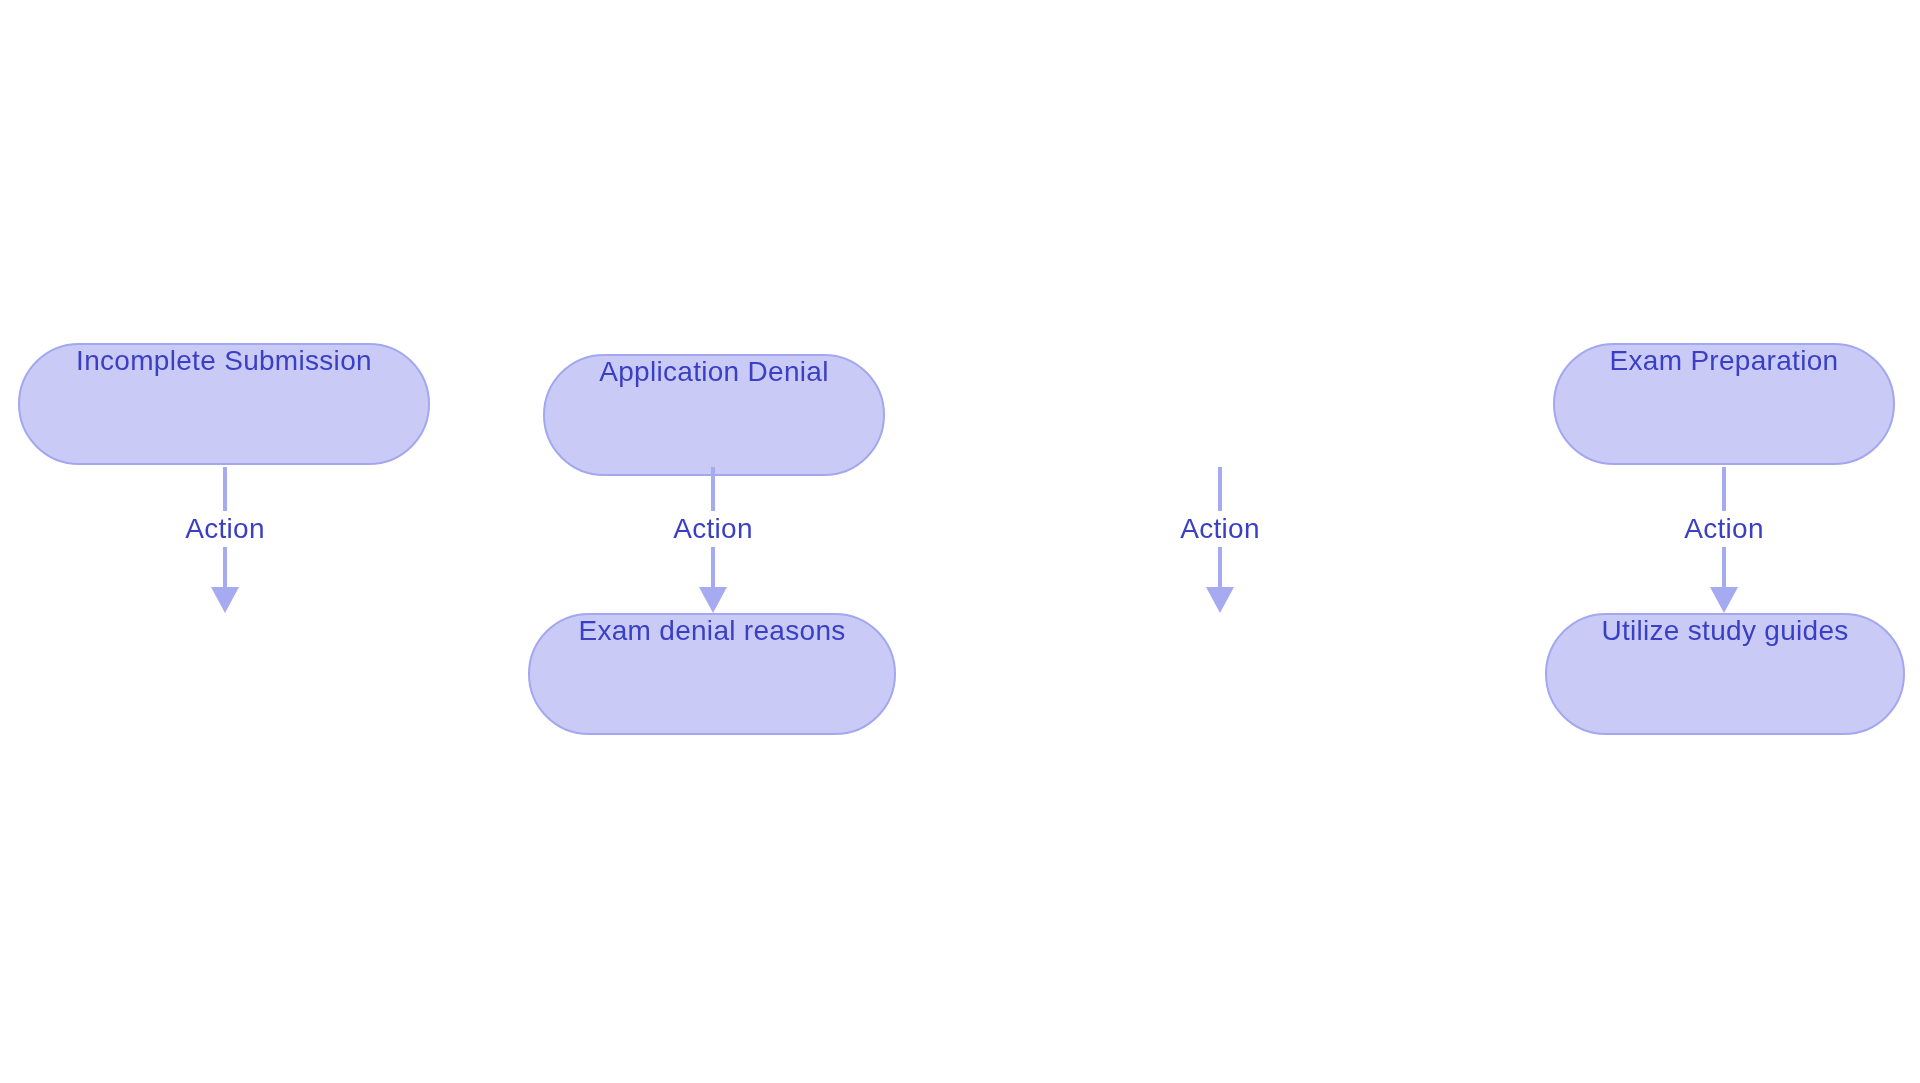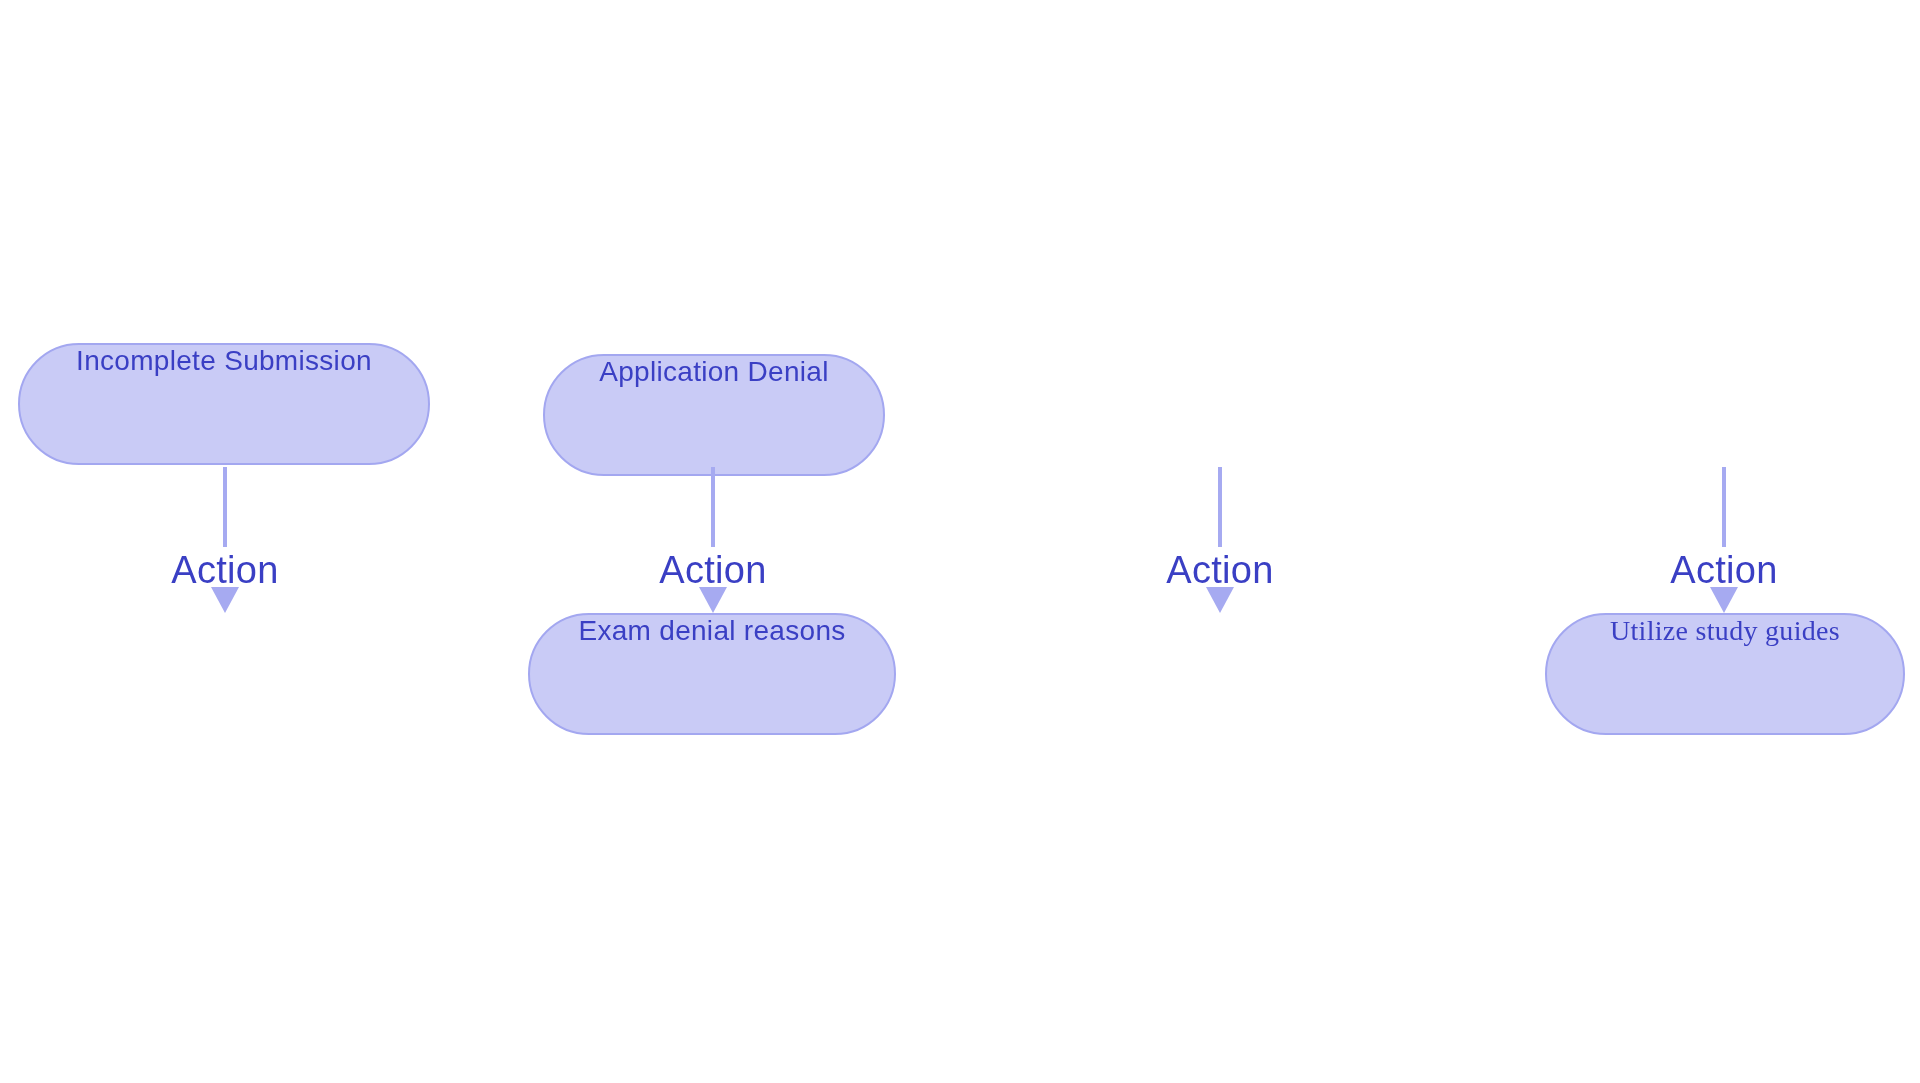--- a/index.html
+++ b/index.html
@@ -38,38 +38,38 @@
   }
   .arrowhead{
     position:absolute;
     width:0;height:0;top:587px;
     border-left:14px solid transparent;
     border-right:14px solid transparent;
     border-top:26px solid var(--edge);
   }
   .edge-label{
     position:absolute;
-    top:547px;
+    top:511px;
     transform:translateX(-50%);
     background:var(--bg);
     padding:2px 8px;
     color:var(--edge-label-text);
-    font-size:38px;
+    font-size:28px;
     letter-spacing:0.3px;
   }
   
   .n-a1{left:18px;  top:343px; width:412px;}
   .n-b1{left:543px; top:322px; width:342px;margin-top:32px;}
   .n-c1{left:1038px;top:343px; width:362px;}
   .n-d1{left:1553px;top:343px; width:342px;}
   
   .n-a2{left:63px;  top:613px; width:326px;}
   .n-b2{left:528px; top:613px; width:368px;}
   .n-c2{left:1010px;top:613px; width:420px;}
-  .n-d2{left:1545px;top:613px; width:360px;font-family:Liberation Serif, serif;}
+  .n-d2{left:1545px;top:613px; width:360px;}
   
   .l-a{left:223px;} .l-b{left:711px;} .l-c{left:1218px;} .l-d{left:1722px;}
   .ah-a{left:211px;} .ah-b{left:699px;} .ah-c{left:1206px;} .ah-d{left:1710px;}
   .el-a{left:225px;} .el-b{left:713px;} .el-c{left:1220px;} .el-d{left:1724px;}
 </style>
 </head>
 <body>
 
 <div class="canvas">
 
@@ -87,20 +87,23 @@
   <div class="edge-label el-b">Action</div>
   <div class="arrowhead ah-b"></div>
   <div class="node n-b2">
     <span>Exam denial reasons</span>
   </div>
 
   <div class="edge-line l-c"></div>
   <div class="edge-label el-c">Action</div>
   <div class="arrowhead ah-c"></div>
 
+  <div class="node n-d1">
+    <span>Exam Preparation</span>
+  </div>
   <div class="edge-line l-d"></div>
   <div class="edge-label el-d">Action</div>
   <div class="arrowhead ah-d"></div>
   <div class="node n-d2">
     <span>Utilize study guides</span>
   </div>
 
 </div>
 
 </body></html>

